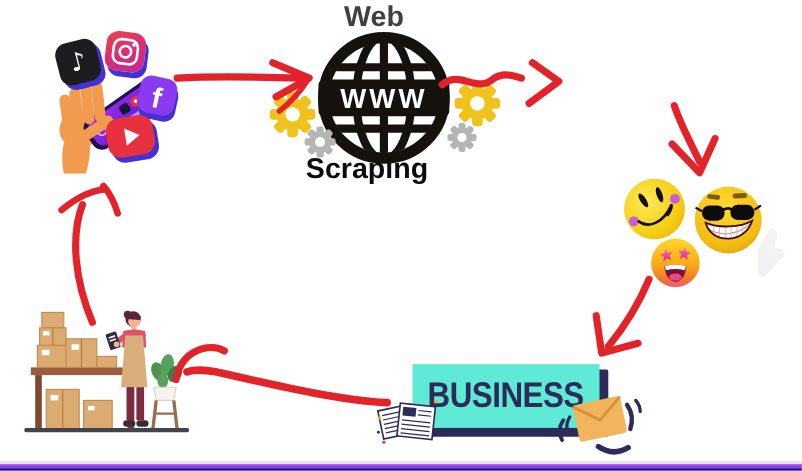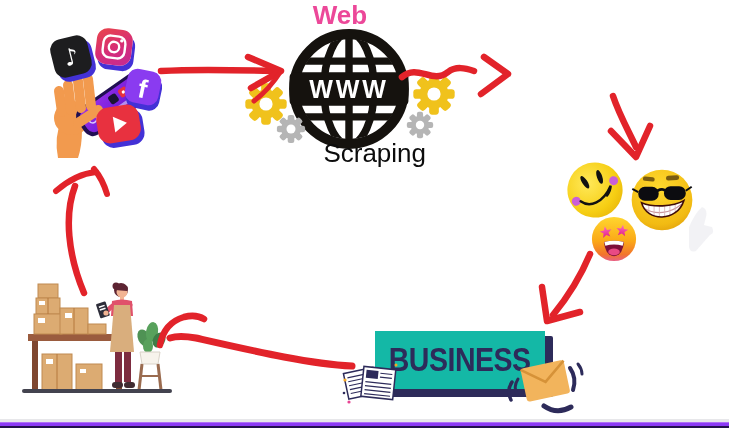--- a/index.html
+++ b/index.html
@@ -20,31 +20,31 @@
   .icon-facebook { left:126px; top:70px; width:34px; height:34px; background:#8a3bf0;
     border-radius:10px; transform:rotate(12deg); box-shadow:2px 5px 0 #4331d6;
     color:#fff; font-size:26px; font-weight:bold; padding-top:4px; box-sizing:border-box; }
   .icon-youtube { left:97px; top:106px; width:43px; height:36px; background:#e8313f;
     border-radius:12px; transform:rotate(-9deg); box-shadow:3px 5px 0 #4331d6; }
   .yt-triangle { width:0; height:0; border-left:13px solid #fff;
     border-top:8px solid transparent; border-bottom:8px solid transparent; margin-left:3px; }
 
   
   .web-label { left:290px; top:0px; width:100px; text-align:center;
-    font-size:26px; font-weight:800; color:#ec4899; }
-  .scraping-label { left:278px; top:138px; width:148px; text-align:right;
-    font-size:26px; font-weight:400; color:#0c0c0c; }
+    font-size:26px; font-weight:800; color:#404040; }
+  .scraping-label { left:278px; top:138px; width:148px; text-align:left;
+    font-size:26px; font-weight:700; color:#0c0c0c; }
   .research-label { left:528px; top:61px; font-size:26px; font-weight:800;
     color:#dfa86e; white-space:nowrap; }
 
   
   .business { left:375px; top:331px; width:170px; height:58px; }
   .business-shadow { position:absolute; left:7px; top:5px; width:171px; height:61px;
     background:#2d2b5a; border-radius:2px; }
-  .business-face { position:absolute; inset:0; background:#14b8a6;
+  .business-face { position:absolute; inset:0; background:#5eead4;
     display:flex; align-items:center; justify-content:center; }
   .business-text { font-size:30px; font-weight:800; color:#2d2b5a;
     letter-spacing:-0.5px; transform:scale(0.95,1.08); }
 
   
   .bar-gray   { left:0; top:419px; width:729px; height:4px;  background:#e7e7ea; }
   .bar-purple { left:0; top:422px; width:729px; height:5px;  background:#8b3af5;
     border-top:1px solid #b06ef7; }
   .bar-dark   { left:0; top:426px; width:729px; height:2px;  background:#23114d; }
 

